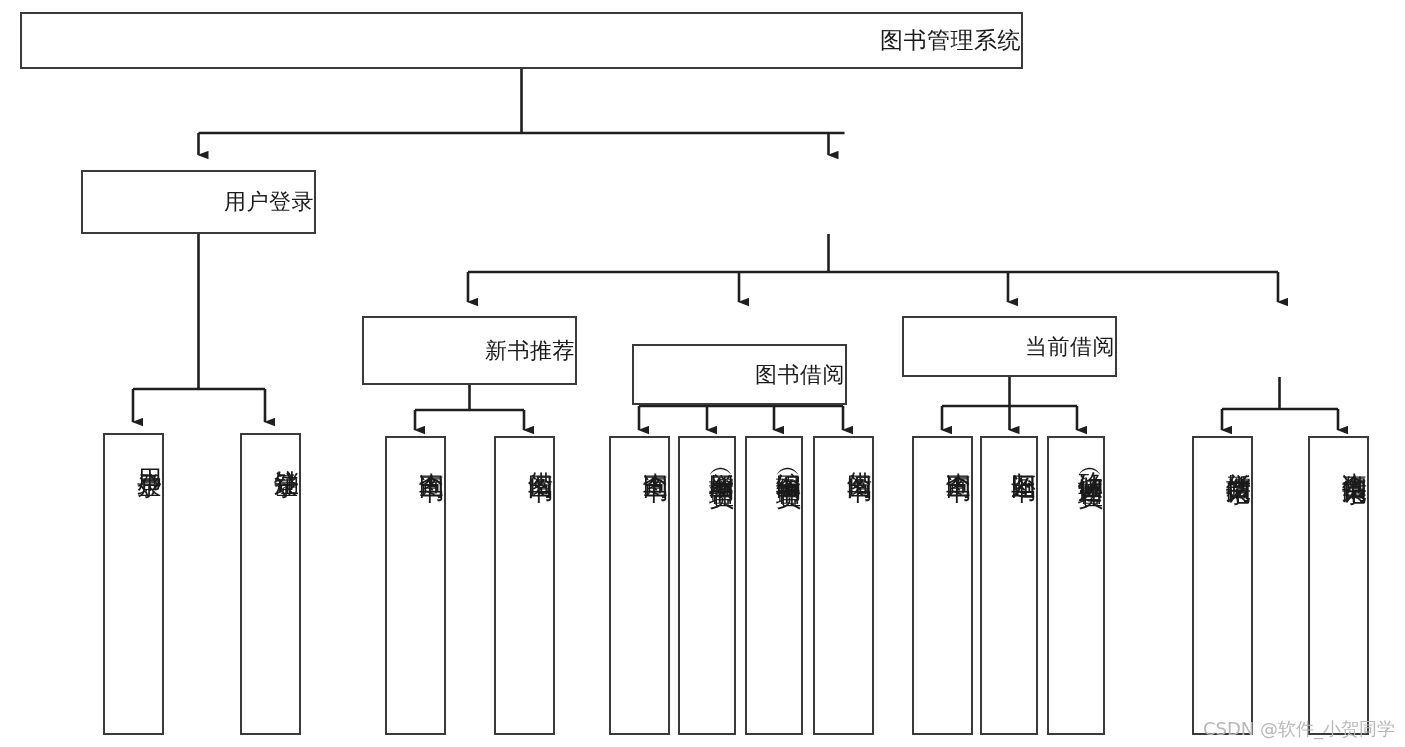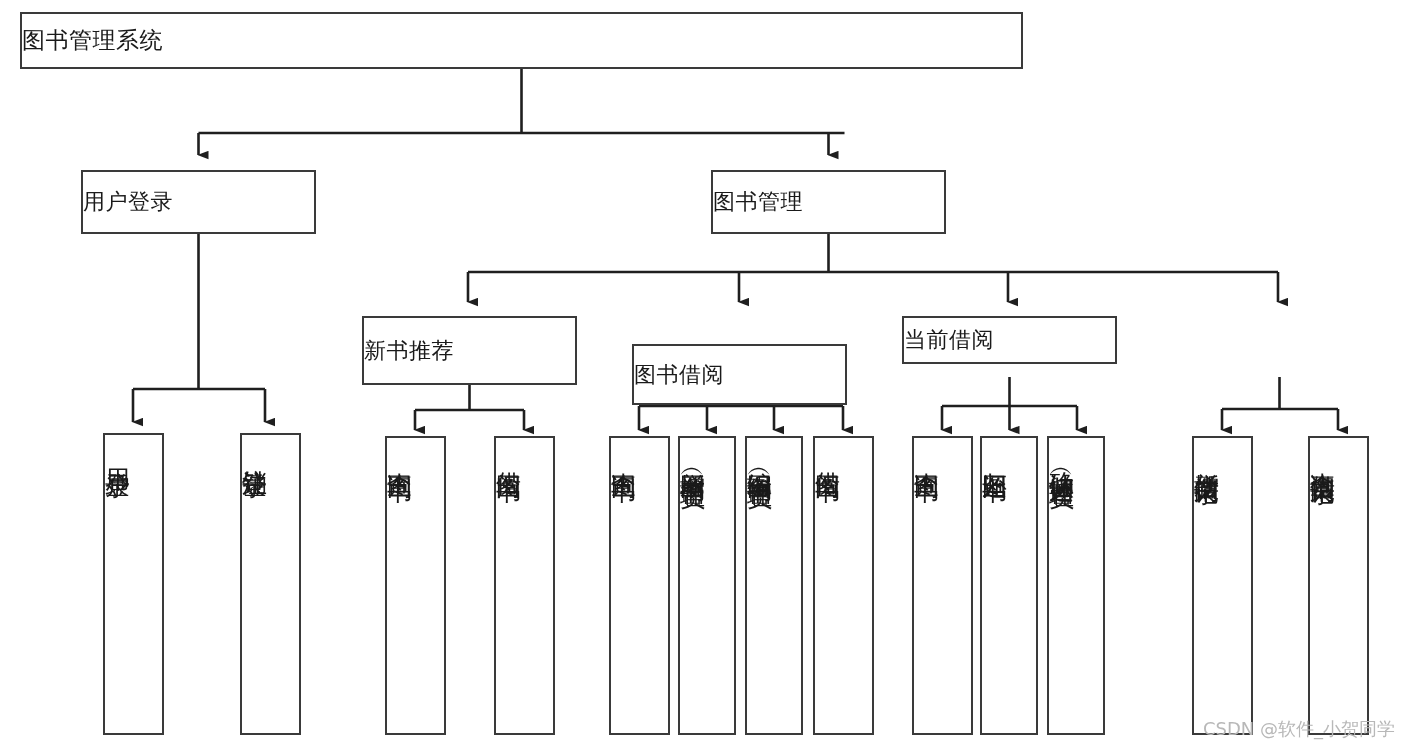--- a/index.html
+++ b/index.html
@@ -26,21 +26,21 @@
     height: 747px;
     pointer-events: none;
   }
   .node {
     position: absolute;
     box-sizing: border-box;
     background: #ffffff;
     border: 2px solid #3a3a3a;
     display: flex;
     align-items: center;
-    justify-content: flex-start;
+    justify-content: flex-end;
     color: #1a1a1a;
     z-index: 2;
   }
   .node .label {
     display: block;
     text-align: center;
     line-height: 1.08;
     letter-spacing: 0.5px;
   }
   .node.horizontal .label {
@@ -128,33 +128,30 @@
   </svg>
 
   <div class="node horizontal" id="root-node" style="left:20px; top:12px; width:1003px; height:57px;">
     <span class="label">图书管理系统</span>
   </div>
 
   <div class="node horizontal" style="left:81px; top:170px; width:235px; height:64px;">
     <span class="label">用户登录</span>
   </div>
 
-  <div class="node horizontal" style="left:711px; top:170px; width:235px; height:64px;">
-    <span class="label">图书管理</span>
-  </div>
 
   <div class="node horizontal" style="left:362px; top:316px; width:215px; height:69px;">
     <span class="label">新书推荐</span>
   </div>
 
   <div class="node horizontal" style="left:632px; top:316px; width:215px; height:61px;margin-top:28px;">
     <span class="label">图书借阅</span>
   </div>
 
-  <div class="node horizontal" style="left:902px; top:316px; width:215px; height:48px;">
+  <div class="node horizontal" style="left:902px; top:316px; width:215px; height:61px;">
     <span class="label">当前借阅</span>
   </div>
 
 
   <div class="node vertical" style="left:103px; top:433px; width:61px; height:302px;">
     <span class="label">用户登录</span>
   </div>
 
   <div class="node vertical" style="left:240px; top:433px; width:61px; height:302px;">
     <span class="label">注销登录</span>

